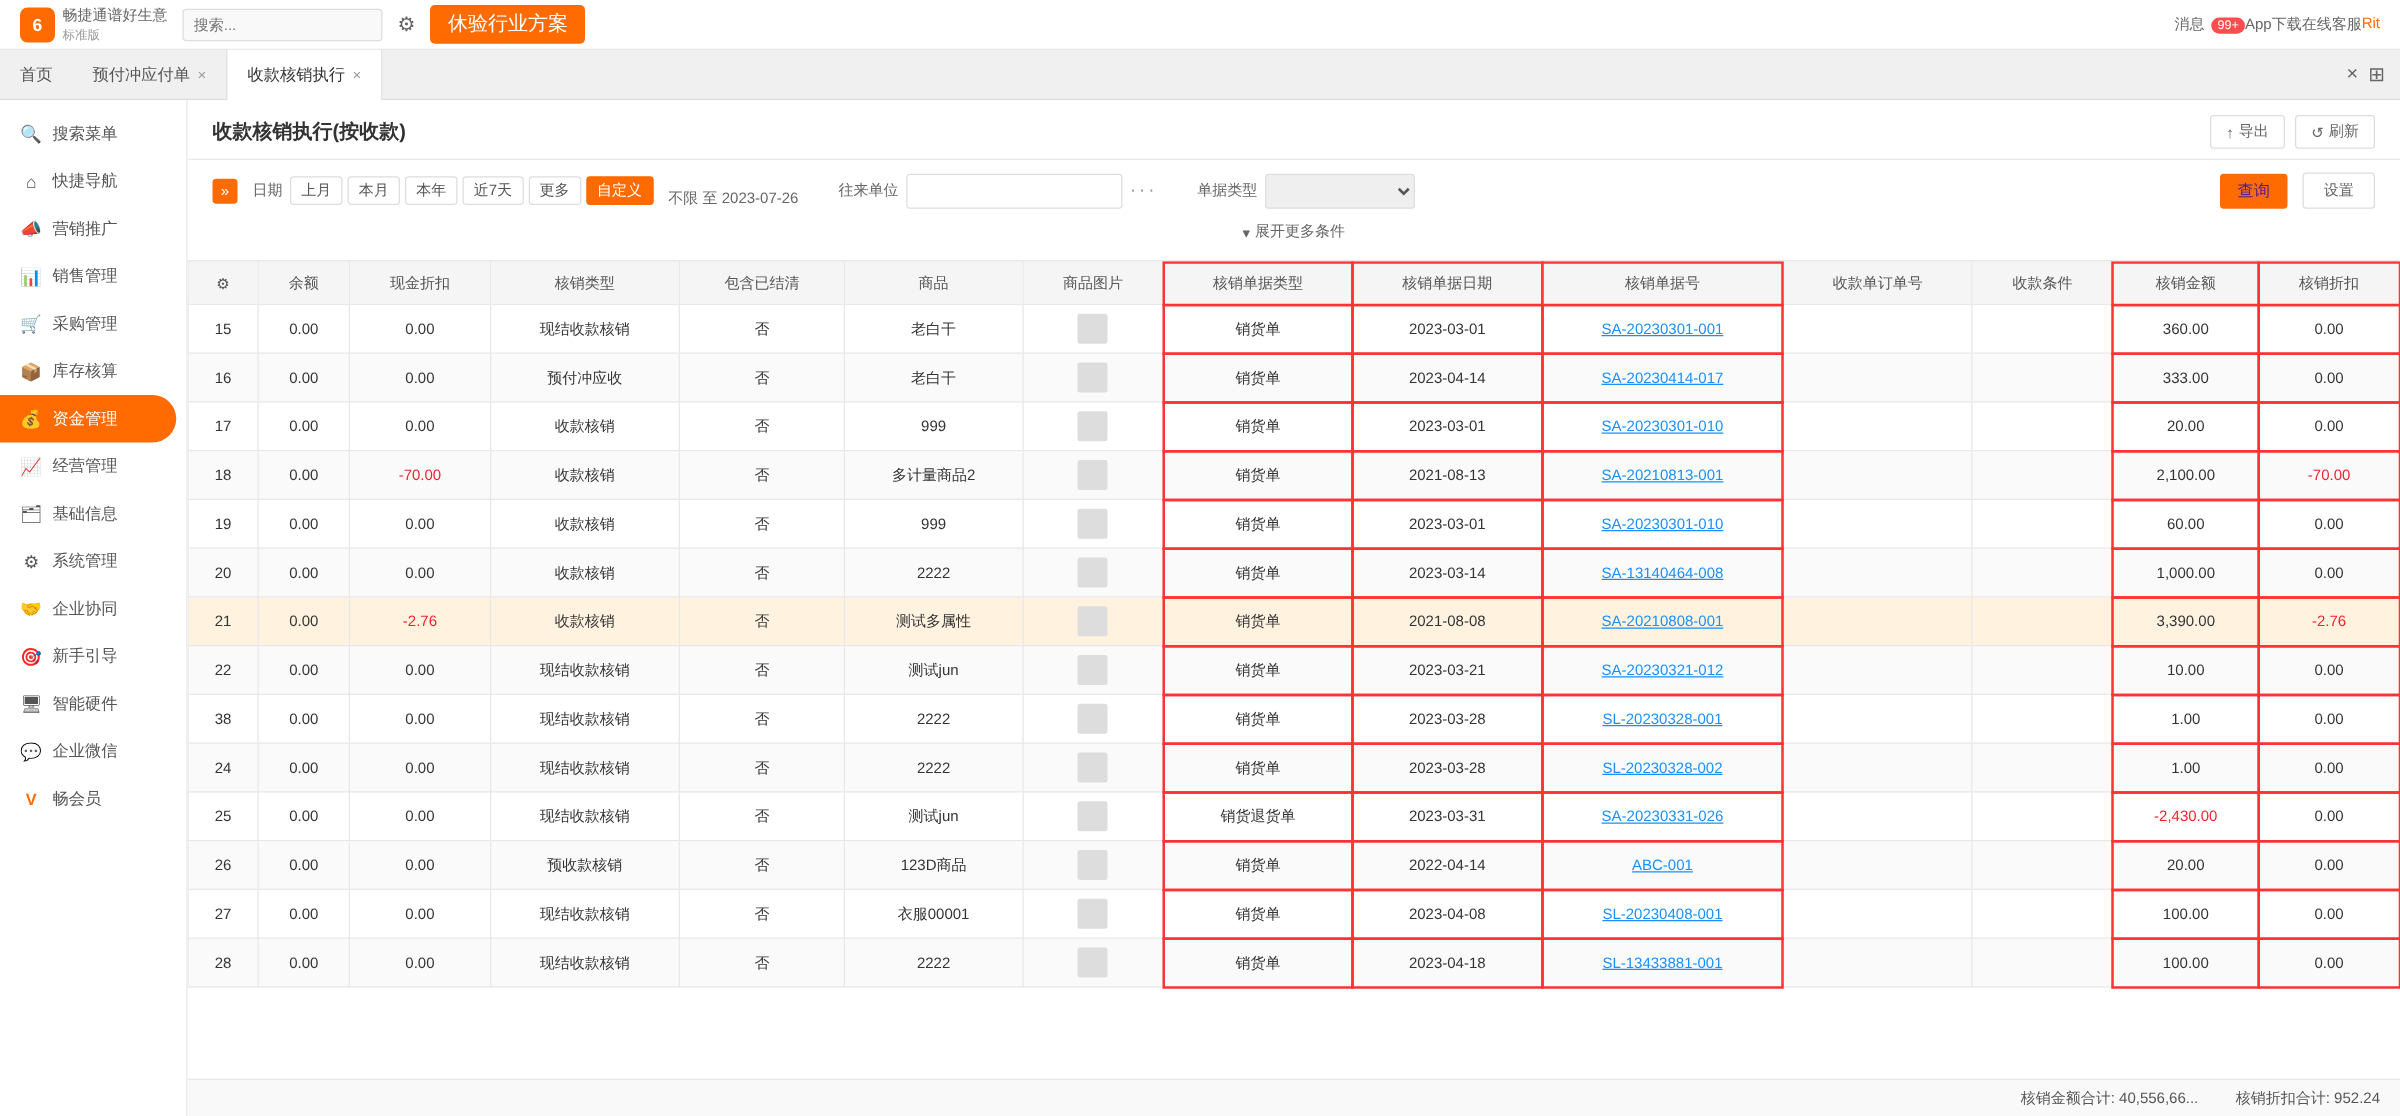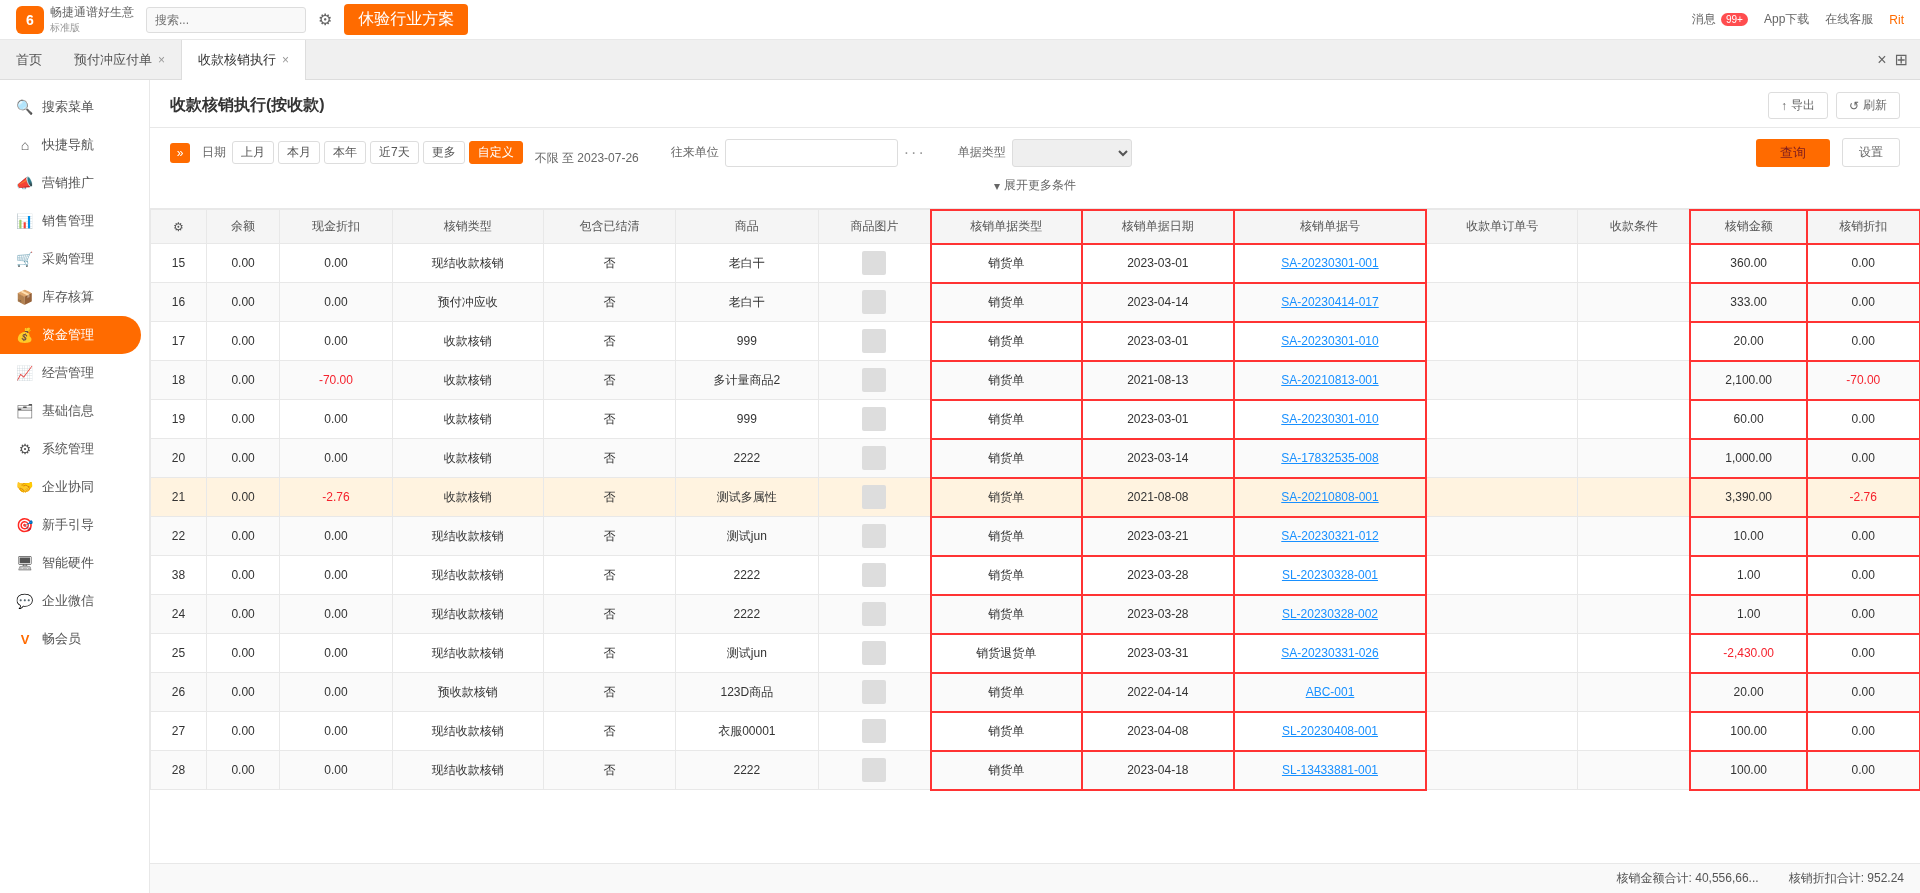--- a/index.html
+++ b/index.html
@@ -6,21 +6,21 @@
     body { font-family: 'Microsoft YaHei', Arial, sans-serif; font-size: 13px; background: #f5f5f5; color: #333; overflow: hidden; }
 
     
     .top-bar { height: 40px; background: #fff; display: flex; align-items: center; padding: 0 16px; border-bottom: 1px solid #e8e8e8; justify-content: space-between; }
     .top-bar-left { display: flex; align-items: center; gap: 12px; }
     .app-logo { display: flex; align-items: center; gap: 6px; }
     .logo-icon { width: 28px; height: 28px; background: #ff6b00; border-radius: 6px; display: flex; align-items: center; justify-content: center; color: #fff; font-weight: bold; font-size: 14px; }
     .logo-text { font-size: 12px; color: #666; }
     .logo-badge { font-size: 10px; color: #999; }
     .top-input { width: 160px; height: 26px; border: 1px solid #ddd; border-radius: 3px; padding: 0 8px; font-size: 12px; color: #999; background: #f9f9f9; }
-    .top-bar-right { display: flex; align-items: center; gap: 16px; font-size: 12px; color: #666; }
+    .top-bar-right { display: flex; gap: 0; font-size: 12px; color: #666; }
     .badge-red { background: #ff4d4f; color: #fff; border-radius: 10px; padding: 1px 5px; font-size: 10px; margin-left: 2px; }
     .btn-orange { background: #ff6b00; color: #fff; border: none; border-radius: 4px; padding: 5px 14px; cursor: pointer; font-size: 16px; }
     .gear-btn { background: none; border: none; cursor: pointer; color: #666; font-size: 16px; }
 
     
     .tabs-bar { height: 40px; background: #f0f0f0; display: flex; align-items: center; padding: 0 0; border-bottom: 1px solid #ddd; }
     .tab-item { height: 40px; display: flex; align-items: center; padding: 0 16px; cursor: pointer; font-size: 13px; color: #555; border-right: 1px solid #ddd; position: relative; white-space: nowrap; }
     .tab-item.active { background: #fff; color: #333; font-weight: 500; }
     .tab-item .tab-close { margin-left: 6px; color: #999; font-size: 12px; cursor: pointer; }
     .tab-home { padding: 0 16px; font-size: 13px; color: #555; display: flex; align-items: center; height: 40px; cursor: pointer; }
@@ -50,21 +50,21 @@
     .filter-bar { background: #fff; padding: 10px 20px; border-bottom: 1px solid #e8e8e8; }
     .filter-row { display: flex; align-items: center; gap: 12px; flex-wrap: wrap; }
     .filter-item { display: flex; align-items: center; gap: 6px; font-size: 12px; color: #555; }
     .filter-label { color: #666; white-space: nowrap; }
     .filter-date-btns { display: flex; gap: 4px; align-items: center; }
     .date-btn { padding: 2px 8px; border: 1px solid #ddd; border-radius: 3px; cursor: pointer; font-size: 12px; background: #fff; color: #555; }
     .date-btn.custom { background: #ff6b00; color: #fff; border-color: #ff6b00; }
     .filter-date-range { font-size: 12px; color: #666; margin-top: 12px; }
     .filter-select { height: 28px; border: 1px solid #ddd; border-radius: 3px; padding: 0 8px; font-size: 12px; color: #555; min-width: 120px; }
     .filter-input { height: 28px; border: 1px solid #ddd; border-radius: 3px; padding: 0 8px; font-size: 12px; color: #555; min-width: 160px; }
-    .btn-query { background: #ff6b00; color: #7f1d1d; border: none; border-radius: 3px; padding: 5px 24px; cursor: pointer; font-size: 13px; }
+    .btn-query { background: #ff6b00; color: #4c1d95; border: none; border-radius: 3px; padding: 5px 14px; cursor: pointer; font-size: 13px; }
     .btn-setting { background: #fff; border: 1px solid #ddd; border-radius: 3px; padding: 5px 16px; cursor: pointer; font-size: 12px; color: #666; }
     .expand-more { display: flex; align-items: center; justify-content: center; gap: 4px; font-size: 12px; color: #666; cursor: pointer; padding: 4px 0; }
     .orange-arrow { width: 20px; height: 20px; background: #ff6b00; border-radius: 3px; display: flex; align-items: center; justify-content: center; color: #fff; font-size: 12px; cursor: pointer; }
 
     
     .table-container { flex: 1; overflow: auto; background: #fff; margin: 0; }
     table { width: 100%; border-collapse: collapse; font-size: 12px; }
     thead tr { background: #f5f5f5; }
     th { padding: 8px 10px; text-align: center; border: 1px solid #e8e8e8; color: #555; font-weight: 500; white-space: nowrap; position: sticky; top: 0; background: #f5f5f5; z-index: 1; }
     td { padding: 7px 10px; text-align: center; border: 1px solid #e8e8e8; color: #333; white-space: nowrap; }
@@ -358,21 +358,21 @@
     <td>0.00</td>
     <td class="">0.00</td>
     <td>收款核销</td>
     <td>否</td>
     <td>2222</td>
     <td>
                 <div style="width:24px;height:24px;background:#ddd;margin:0 auto;border-radius:2px;"></div>
               </td>
     <td style="outline:2px solid #ff3333;outline-offset:-1px;">销货单</td>
     <td style="outline:2px solid #ff3333;outline-offset:-1px;">2023-03-14</td>
-    <td style="outline:2px solid #ff3333;outline-offset:-1px;"><span class="link-blue">SA-17832535-008</span></td>
+    <td style="outline:2px solid #ff3333;outline-offset:-1px;"><span class="link-blue">SA-13140464-008</span></td>
     <td></td>
     <td></td>
     <td class="" style="outline:2px solid #ff3333;outline-offset:-1px;">1,000.00</td>
     <td class="" style="outline:2px solid #ff3333;outline-offset:-1px;">0.00</td>
   </tr>
             <tr class="highlighted">
     <td>21</td>
     <td>0.00</td>
     <td class="text-red">-2.76</td>
     <td>收款核销</td>

